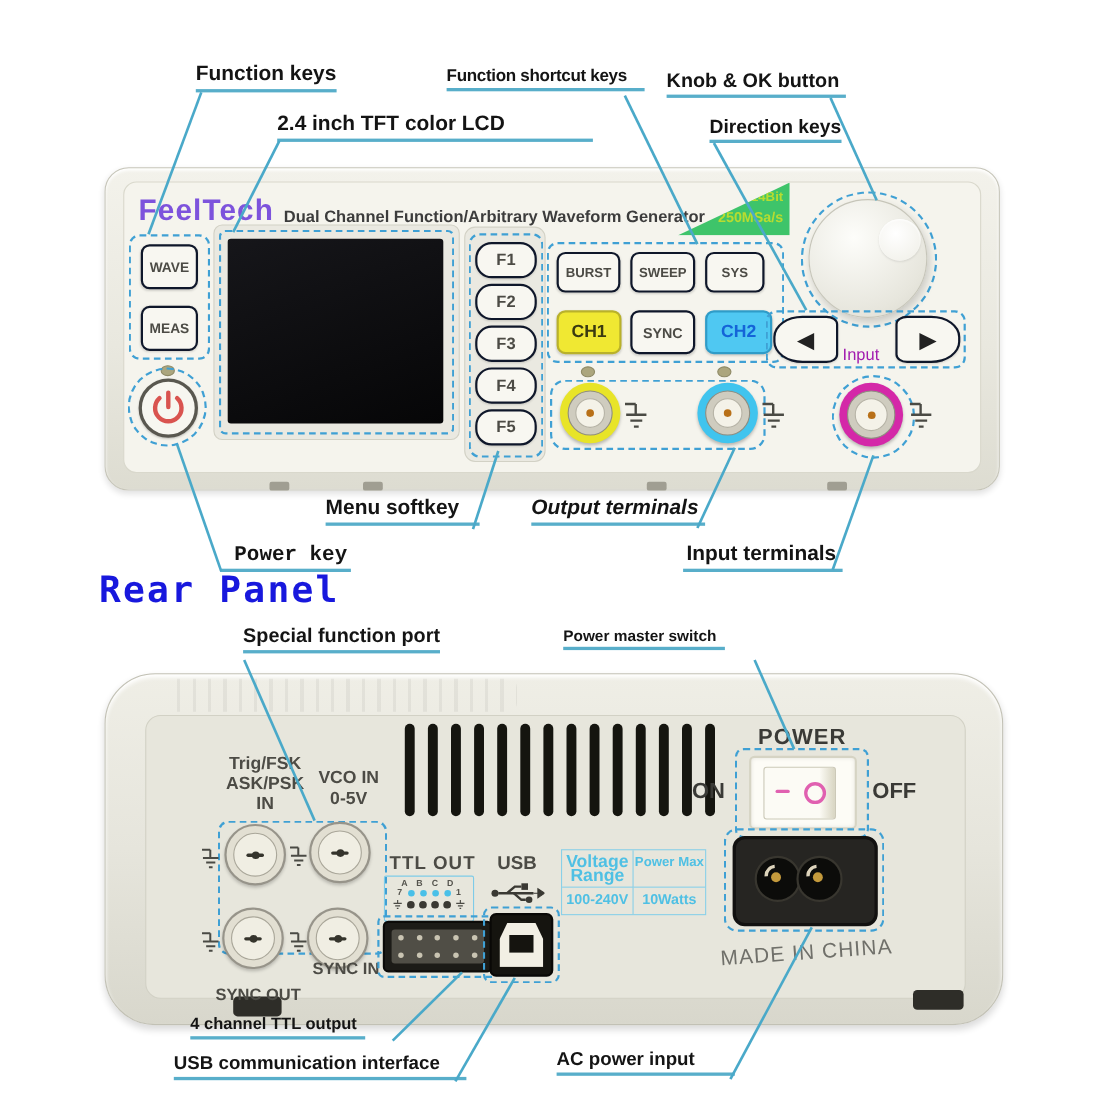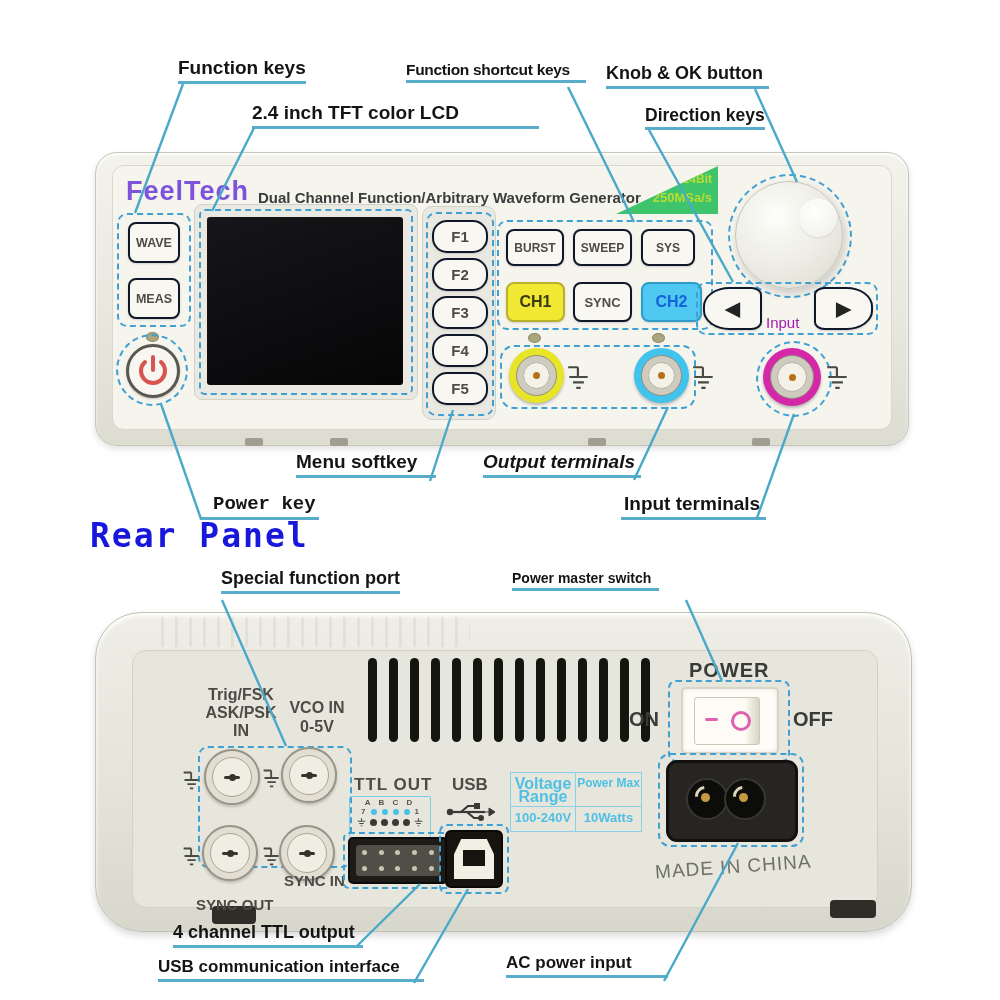--- a/index.html
+++ b/index.html
@@ -315,21 +315,21 @@
     </div>
     <div style="position:absolute;left:55px;top:15px;width:38px;height:38px;border-radius:50%;background:#0c0c0a;border:2px solid #38362f;">
       <i style="position:absolute;left:13px;top:13px;width:9px;height:9px;border-radius:50%;background:#c49a3c;display:block;"></i>
       <i style="position:absolute;left:7px;top:6px;width:14px;height:14px;border-radius:50%;border:3px solid transparent;border-left-color:#ddd4bc;transform:rotate(40deg);display:block;"></i>
     </div>
   </div>
   <div class="abs" style="left:655px;top:856px;font-size:19px;color:#70706a;letter-spacing:1px;transform:rotate(-4deg);">MADE IN CHINA</div>
 
   <div class="callout" style="left:221px;top:569px;font-size:18px;">Special function port</div>
   <div class="callout" style="left:512px;top:571px;font-size:14px;padding-right:8px;">Power master switch</div>
-  <div class="callout" style="left:173px;top:923px;font-size:18px;padding-right:8px;">4 channel TTL output</div>
+  <div class="callout" style="left:173px;top:923px;font-size:15px;padding-right:8px;">4 channel TTL output</div>
   <div class="callout" style="left:158px;top:958px;font-size:17px;padding-right:24px;">USB communication interface</div>
   <div class="callout" style="left:506px;top:954px;font-size:17px;padding-right:36px;">AC power input</div>
 
   <svg class="overlay" width="1000" height="1000" viewBox="0 0 1000 1000">
     <g stroke="#4aa9c9" stroke-width="2.4" fill="none">
       <line x1="183" y1="84" x2="135" y2="213"></line>
       <line x1="254" y1="128" x2="212" y2="211"></line>
       <line x1="568" y1="87" x2="634" y2="222"></line>
       <line x1="755" y1="89" x2="797" y2="182"></line>
       <line x1="649" y1="130" x2="733" y2="282"></line>

